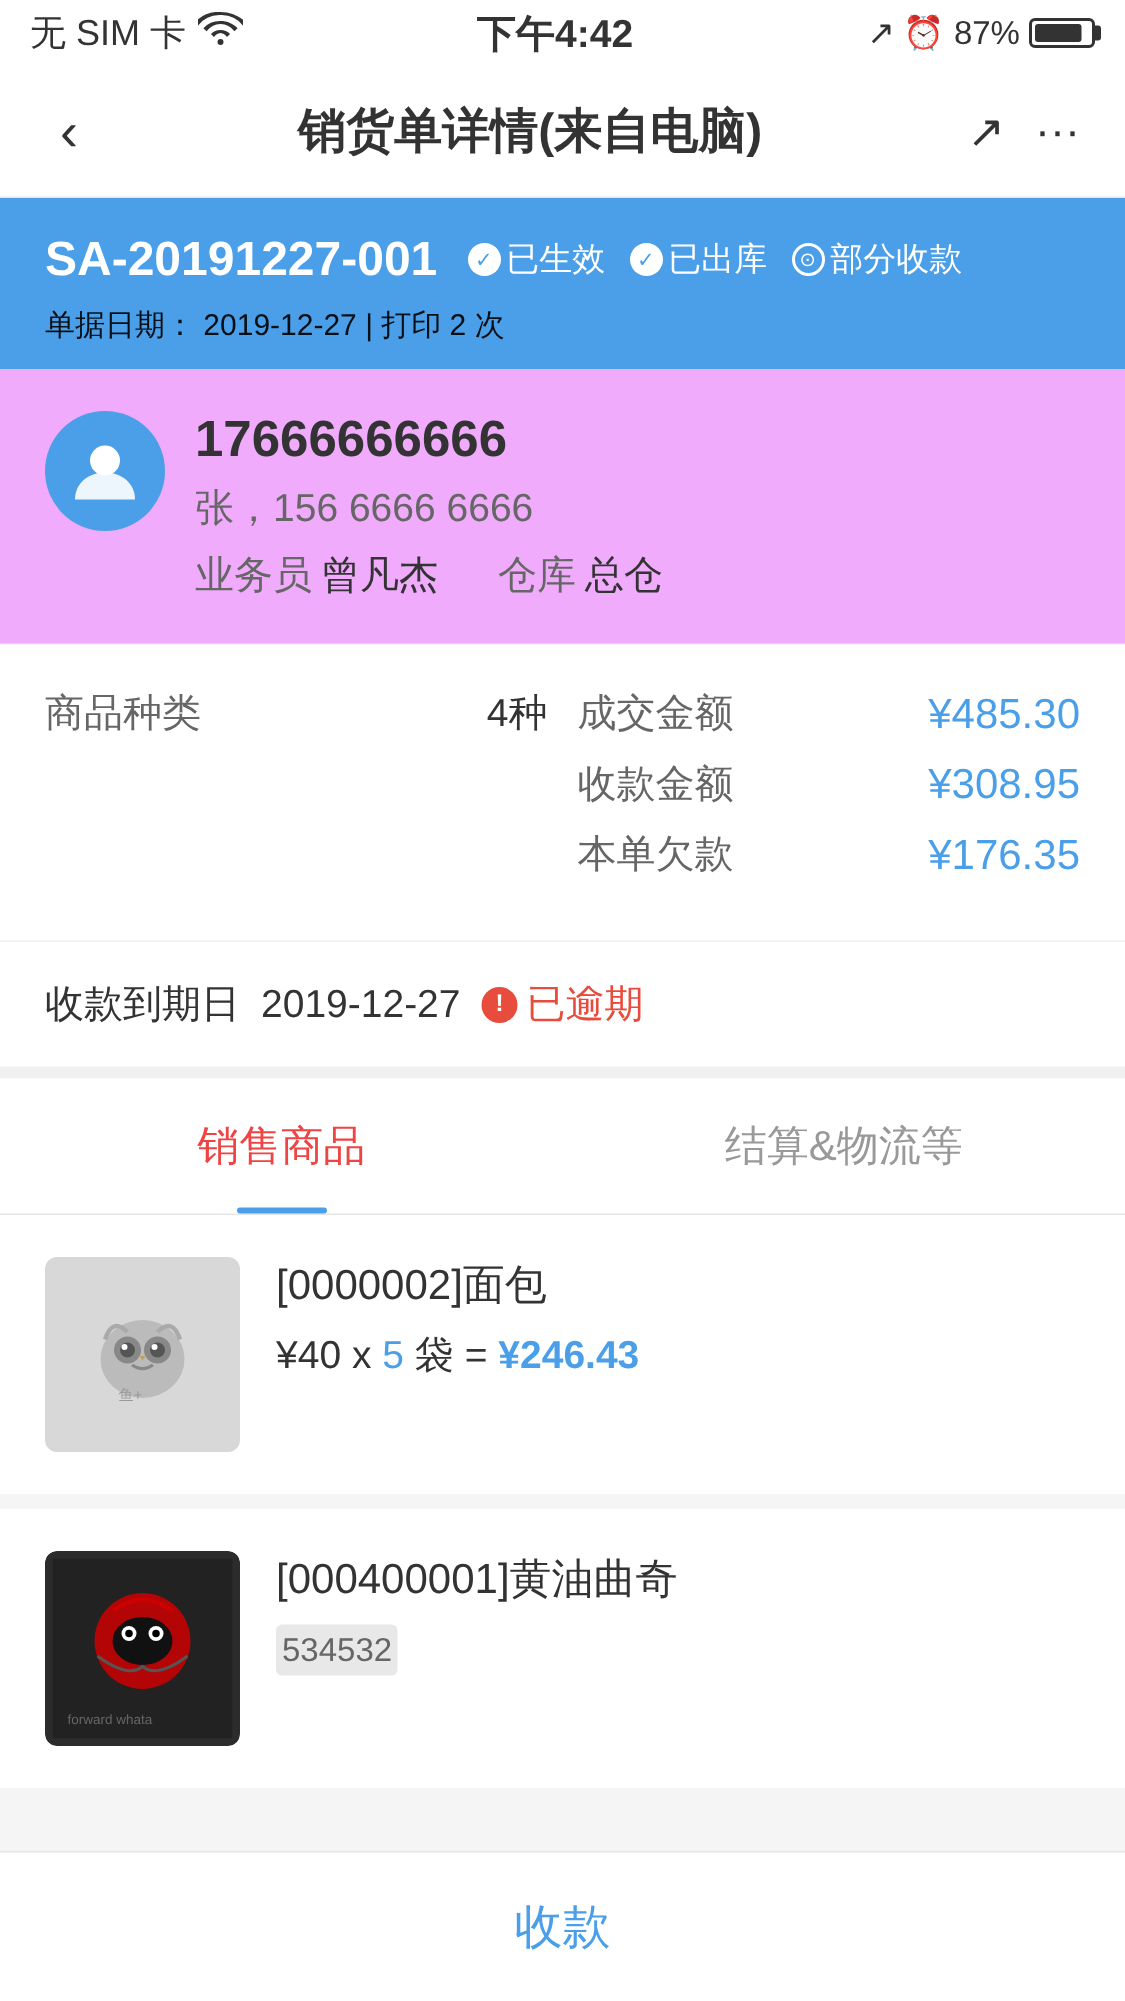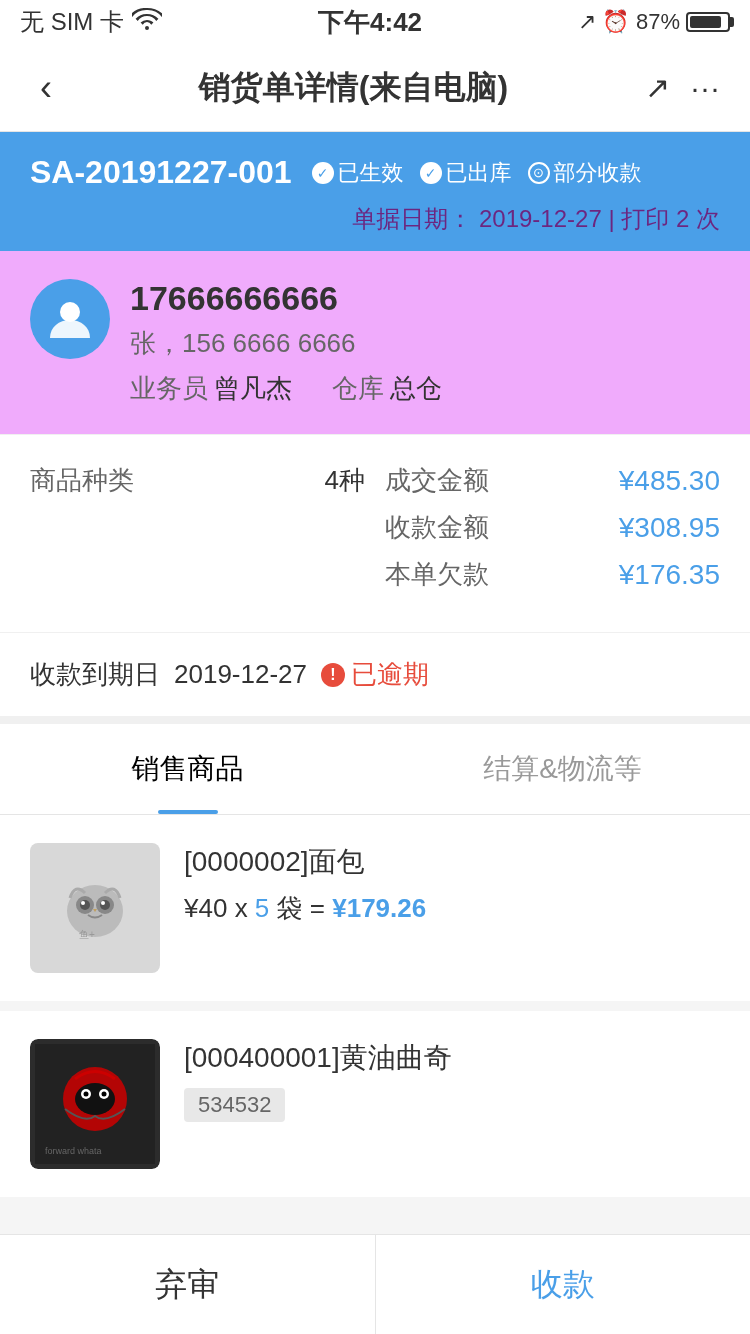--- a/index.html
+++ b/index.html
@@ -115,24 +115,23 @@
       width: 22px; height: 22px;
       border: 2px solid #fff;
       border-radius: 50%;
       display: inline-flex;
       align-items: center;
       justify-content: center;
       font-size: 13px;
       color: #fff;
     }
     .banner-row2 {
-      font-size: 24px;
-      color: #701a75;
+      font-size: 20px;
+      color: #000000;
       opacity: 0.9;
-      text-align: right;
     }
 
     
     .customer-section {
       background: #f0abfc;
       padding: 28px 30px;
       display: flex;
       align-items: flex-start;
       gap: 20px;
       border-bottom: 1px solid #f0f0f0;
@@ -229,21 +228,21 @@
     .tab {
       flex: 1;
       text-align: center;
       padding: 26px 0;
       font-size: 28px;
       color: #999;
       cursor: pointer;
       position: relative;
     }
     .tab.active {
-      color: #000000;
+      color: #ef4444;
     }
     .tab.active::after {
       content: '';
       position: absolute;
       bottom: 0;
       left: 50%;
       transform: translateX(-50%);
       width: 60px;
       height: 4px;
       background: #4a9fe8;
@@ -275,21 +274,21 @@
     }
     .product-info { flex: 1; }
     .product-name {
       font-size: 28px;
       color: #333;
       margin-bottom: 10px;
       font-weight: 500;
     }
     .product-tag {
       display: inline-block;
-      padding: 4px 14px;
+      padding: 4px 4px;
       background: #e8e8e8;
       border-radius: 4px;
       font-size: 22px;
       color: #666;
       margin-bottom: 12px;
     }
     .product-price {
       font-size: 26px;
       color: #333;
     }
@@ -483,21 +482,21 @@
     <div class="product-info">
       <div class="product-name">
         <span>[0000002]</span><span>面包</span>
       </div>
       <div class="product-price">
         <span>¥40</span>
         <span> x </span>
         <span class="price-highlight">5</span>
         <span>袋</span>
         <span> = </span>
-        <span class="price-total">¥179.26</span>
+        <span class="price-total">¥246.43</span>
       </div>
     </div>
   </div>
 
   <div class="product-item">
     <div class="product-thumb">
       <div class="product-2-img">
         <svg width="120" height="120" viewBox="0 0 120 120">
           <rect width="120" height="120" fill="#222"></rect>
           <circle cx="60" cy="55" r="32" fill="#c00" opacity="0.85"></circle>
@@ -516,19 +515,16 @@
       <div class="product-name">
         <span>[000400001]</span><span>黄油曲奇</span>
       </div>
       <div class="product-tag">534532</div>
     </div>
   </div>
 
 </div>
 
 <div class="bottom-bar">
-  <div class="bottom-btn cancel">
-    <span>弃审</span>
-  </div>
   <div class="bottom-btn confirm">
     <span>收款</span>
   </div>
 </div>
 
 </body></html>

